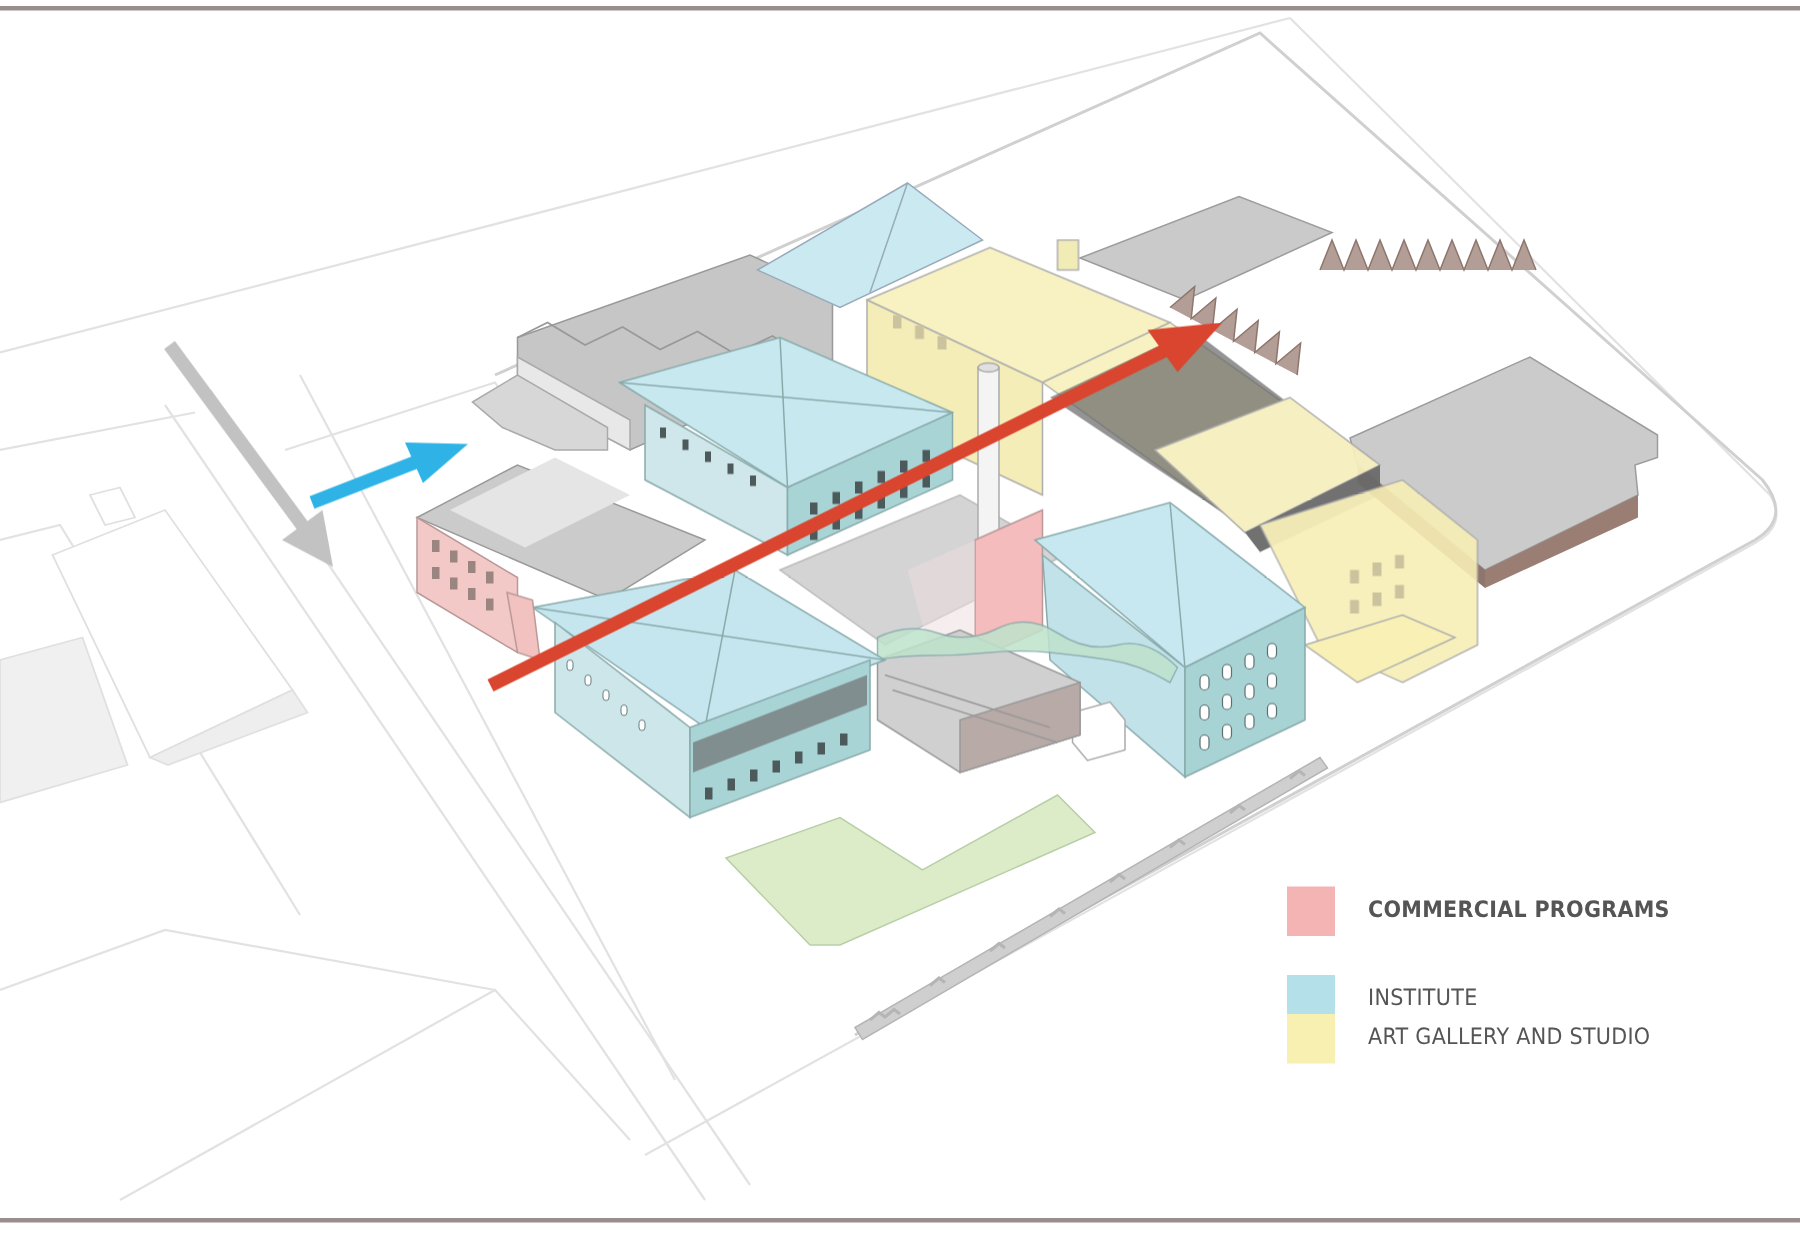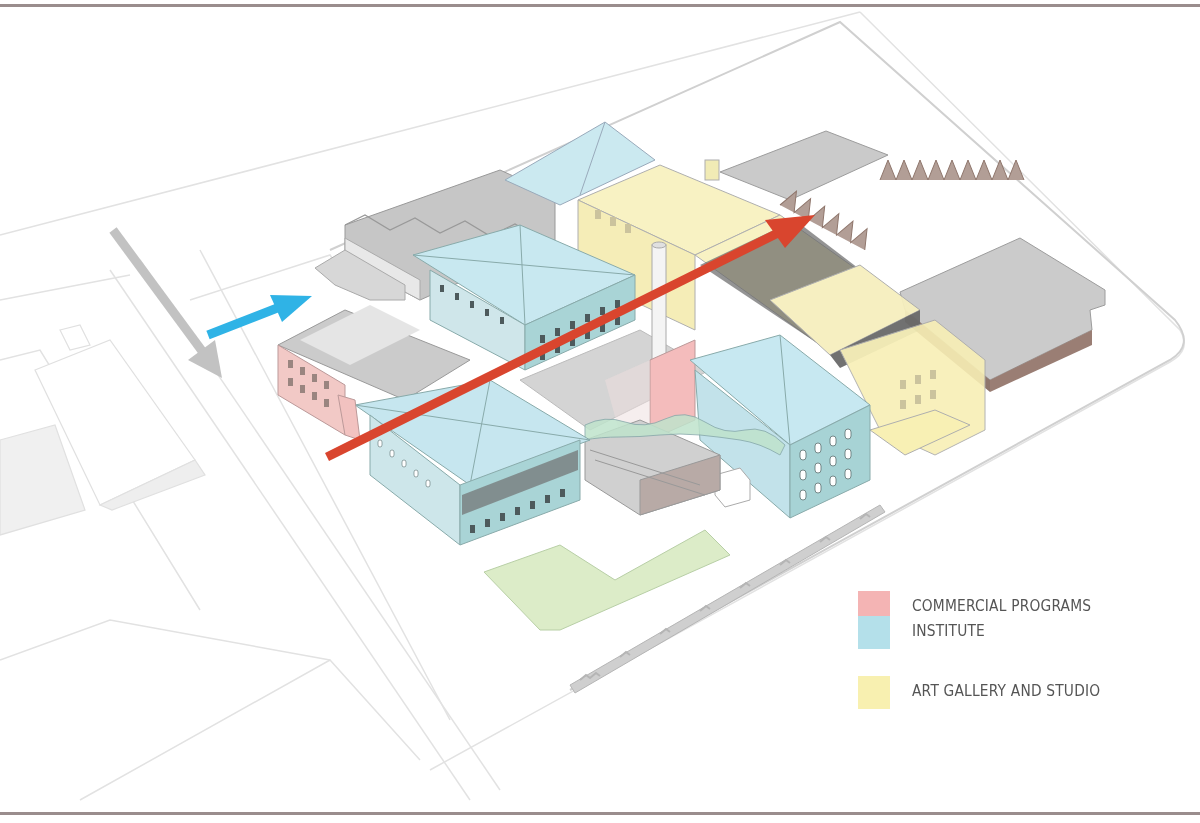--- a/index.html
+++ b/index.html
@@ -220,25 +220,25 @@
     <line x1="208" y1="335" x2="285" y2="305" stroke="#2fb3e6" stroke-width="9"></line>
     <polygon points="270,295 312,296 282,322" fill="#2fb3e6"></polygon>
   </g>
   <g>
     <line x1="327" y1="457" x2="780" y2="232" stroke="#d9452e" stroke-width="9"></line>
     <polygon points="765,220 815,215 785,248" fill="#d9452e"></polygon>
   </g>
 </svg>
 
 <div class="legend">
-  <div class="legend-item" style="top:0px;">
+  <div class="legend-item" style="top:0px;font-weight:bold;">
     <div class="swatch" style="background:#f4b4b4;"></div>
     <span class="legend-label">COMMERCIAL PROGRAMS</span>
   </div>
-  <div class="legend-item" style="top:25px;">
+  <div class="legend-item" style="top:59px;">
     <div class="swatch" style="background:#b4e0ea;"></div>
     <span class="legend-label">INSTITUTE</span>
   </div>
   <div class="legend-item" style="top:85px;">
     <div class="swatch" style="background:#f8f0b0;"></div>
     <span class="legend-label">ART GALLERY AND STUDIO</span>
   </div>
 </div>
 
 </body></html>

